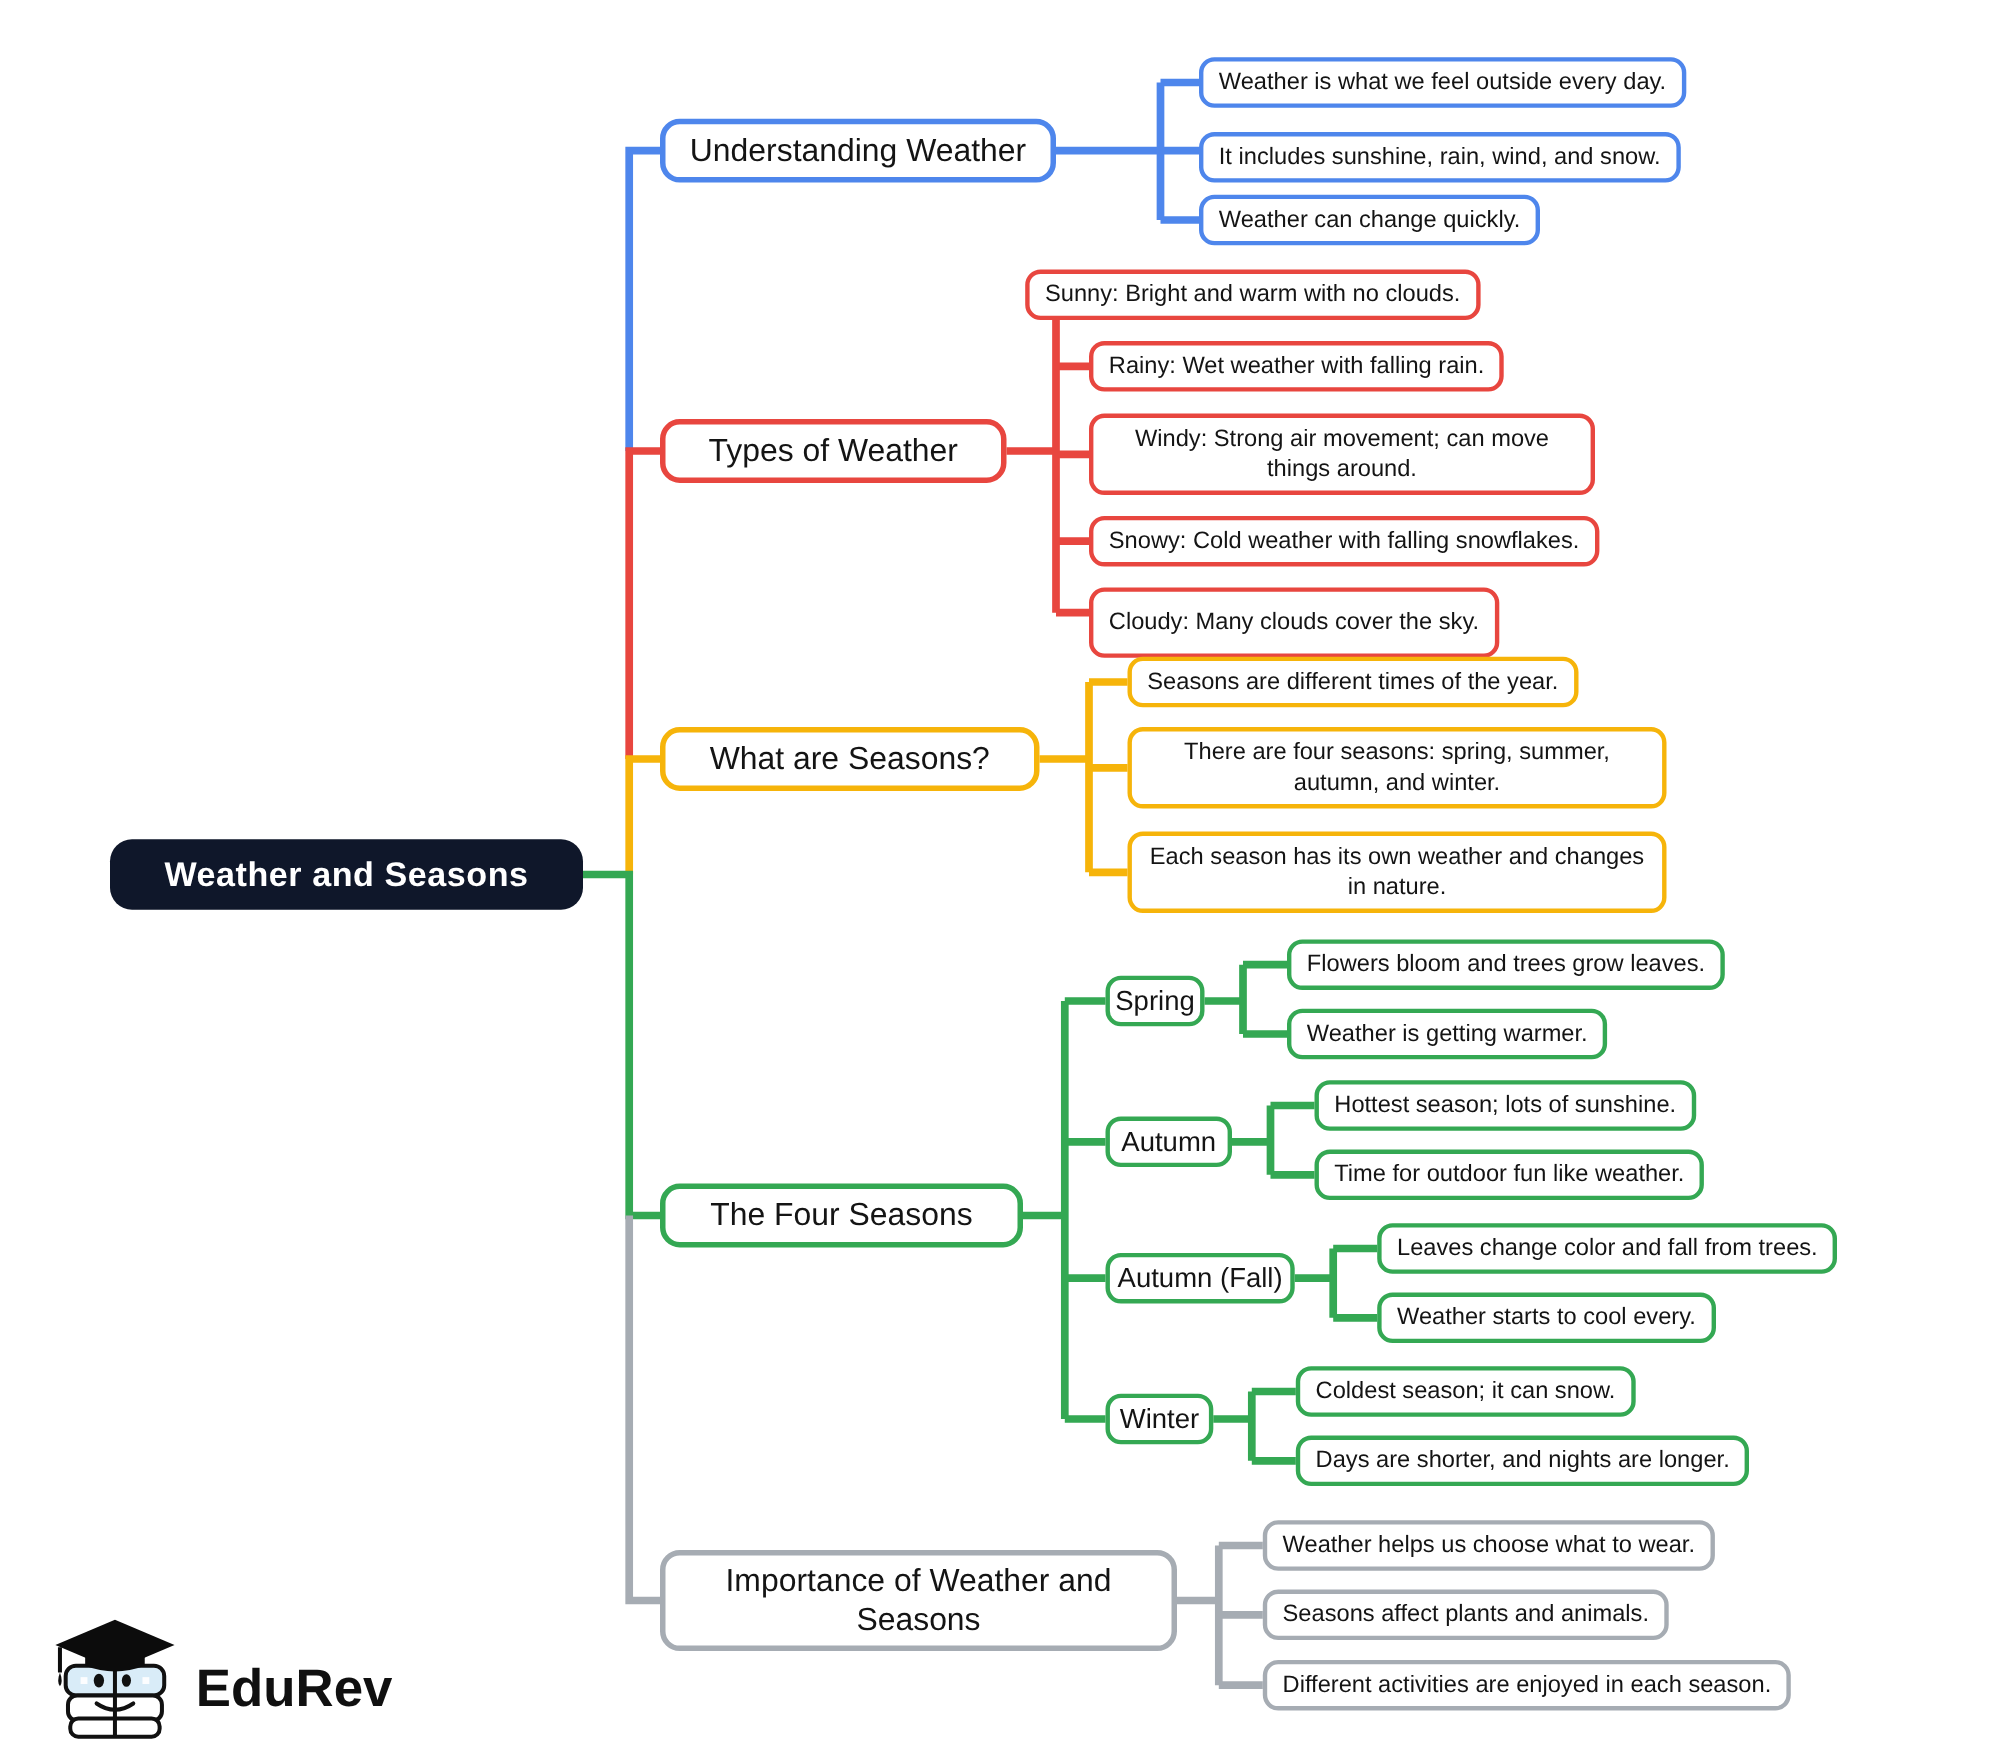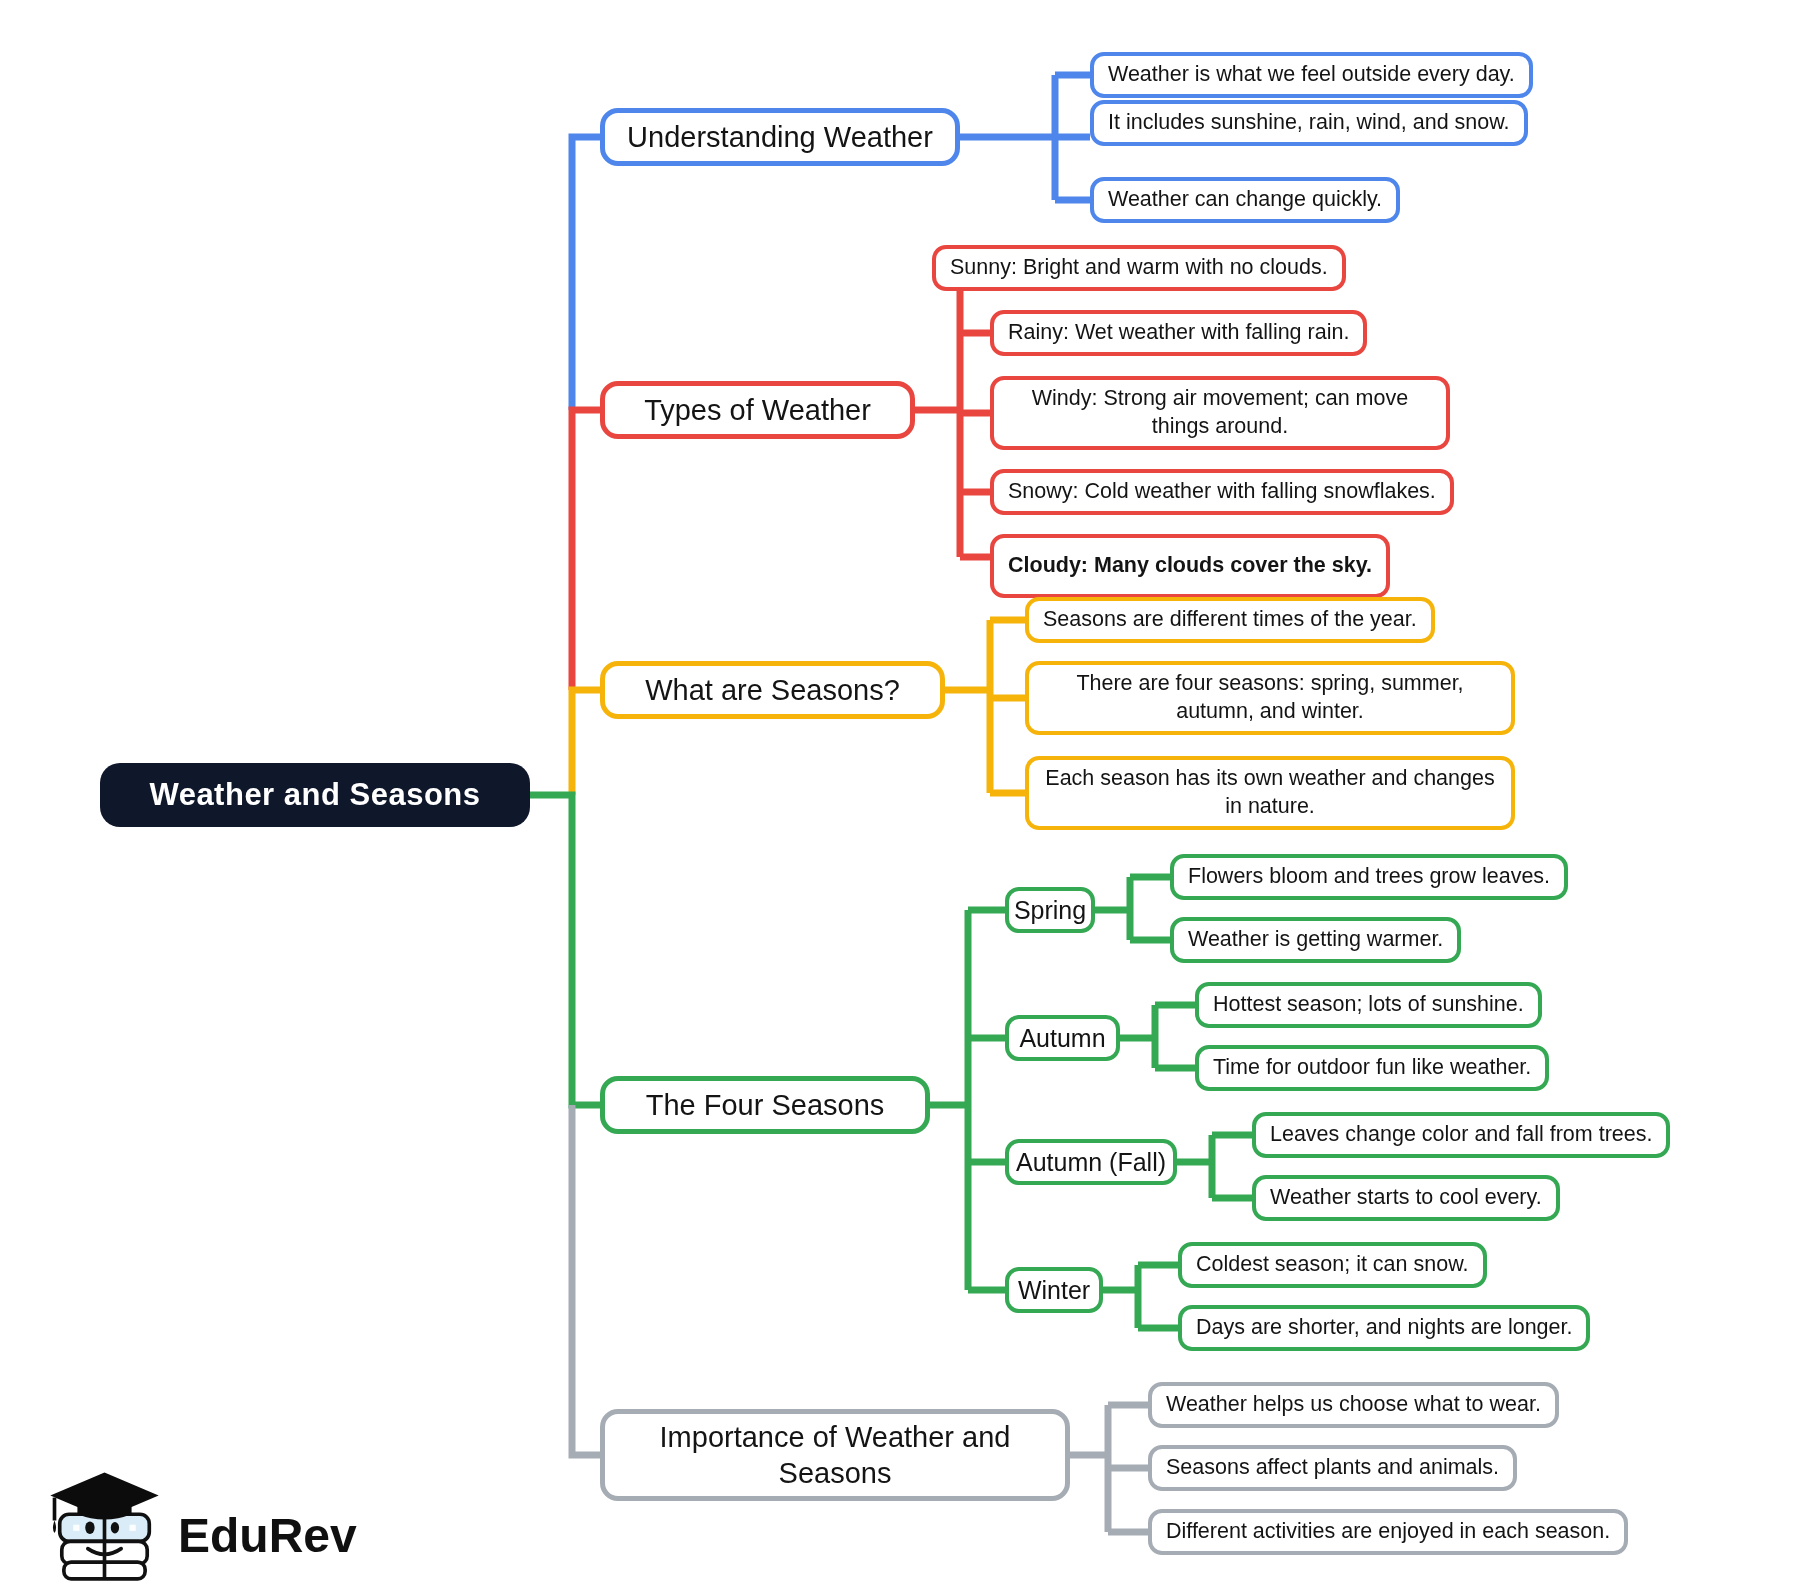--- a/index.html
+++ b/index.html
@@ -54,28 +54,28 @@
 
   <div class="node root" style="left:100px;top:763px;width:430px;height:64px;">Weather and Seasons</div>
 
   <div class="node topic c-blue" style="left:600px;top:108px;width:360px;height:58px;">Understanding Weather</div>
   <div class="node topic c-red" style="left:600px;top:381px;width:315px;height:58px;">Types of Weather</div>
   <div class="node topic c-yellow" style="left:600px;top:661px;width:345px;height:58px;">What are Seasons?</div>
   <div class="node topic c-green" style="left:600px;top:1076px;width:330px;height:58px;">The Four Seasons</div>
   <div class="node topic c-gray" style="left:600px;top:1409px;width:470px;height:92px;">Importance of Weather and Seasons</div>
 
   <div class="node leaf c-blue" style="left:1090px;top:52px;height:46px;">Weather is what we feel outside every day.</div>
-  <div class="node leaf c-blue" style="left:1090px;top:100px;height:46px;">It includes sunshine, rain, wind, and snow.</div>
+  <div class="node leaf c-blue" style="left:1090px;top:120px;height:46px;">It includes sunshine, rain, wind, and snow.</div>
   <div class="node leaf c-blue" style="left:1090px;top:177px;height:46px;">Weather can change quickly.</div>
 
   <div class="node leaf c-red" style="left:932px;top:245px;height:46px;text-align:right;">Sunny: Bright and warm with no clouds.</div>
   <div class="node leaf c-red" style="left:990px;top:310px;height:46px;">Rainy: Wet weather with falling rain.</div>
   <div class="node leaf c-red wrap" style="left:990px;top:376px;width:460px;height:74px;">Windy: Strong air movement; can move things around.</div>
   <div class="node leaf c-red" style="left:990px;top:469px;height:46px;">Snowy: Cold weather with falling snowflakes.</div>
-  <div class="node leaf c-red" style="left:990px;top:534px;height:64px;font-weight:bold;">Cloudy: Many clouds cover the sky.</div>
+  <div class="node leaf c-red" style="left:990px;top:534px;height:64px;">Cloudy: Many clouds cover the sky.</div>
 
   <div class="node leaf c-yellow" style="left:1025px;top:597px;height:46px;">Seasons are different times of the year.</div>
   <div class="node leaf c-yellow wrap" style="left:1025px;top:661px;width:490px;height:74px;">There are four seasons: spring, summer, autumn, and winter.</div>
   <div class="node leaf c-yellow wrap" style="left:1025px;top:756px;width:490px;height:74px;">Each season has its own weather and changes in nature.</div>
 
   <div class="node season c-green" style="left:1005px;top:887px;width:90px;height:46px;">Spring</div>
   <div class="node season c-green" style="left:1005px;top:1015px;width:115px;height:46px;">Autumn</div>
   <div class="node season c-green" style="left:1005px;top:1139px;width:172px;height:46px;">Autumn (Fall)</div>
   <div class="node season c-green" style="left:1005px;top:1267px;width:98px;height:46px;">Winter</div>
 

